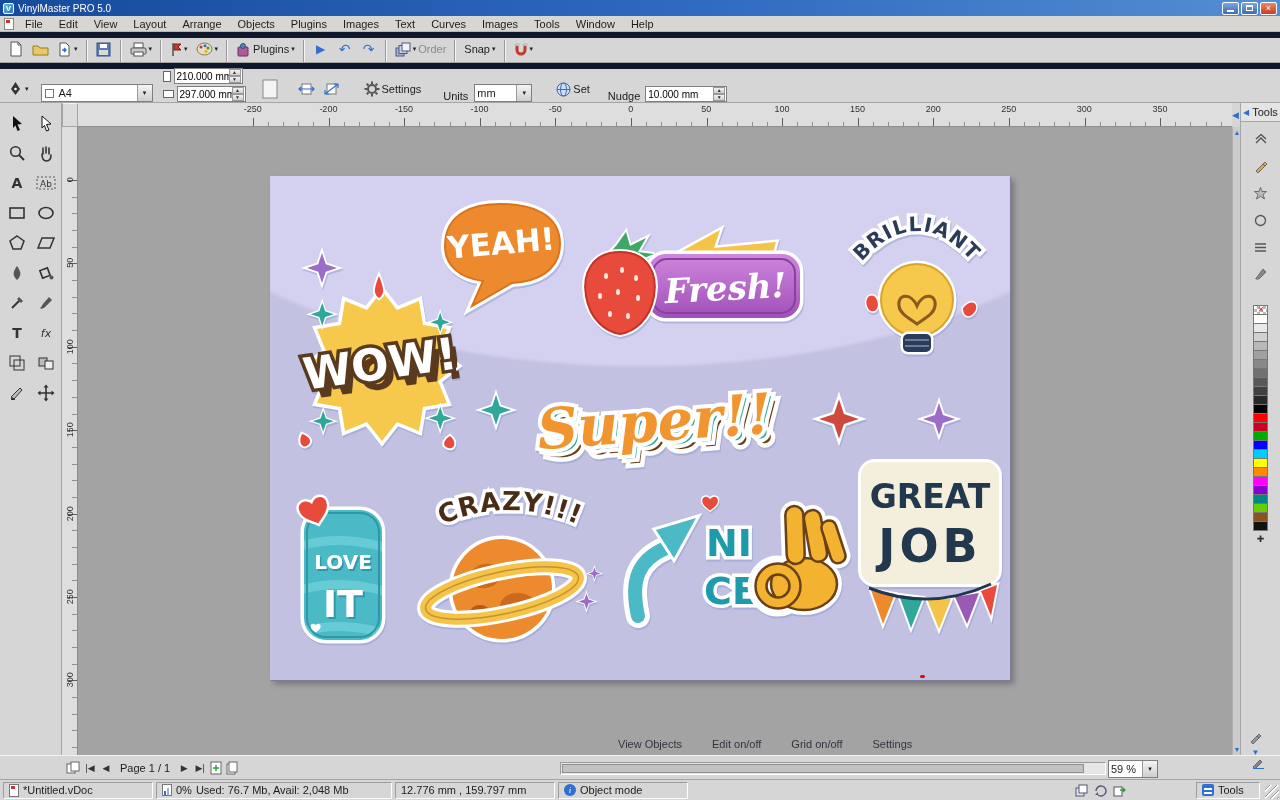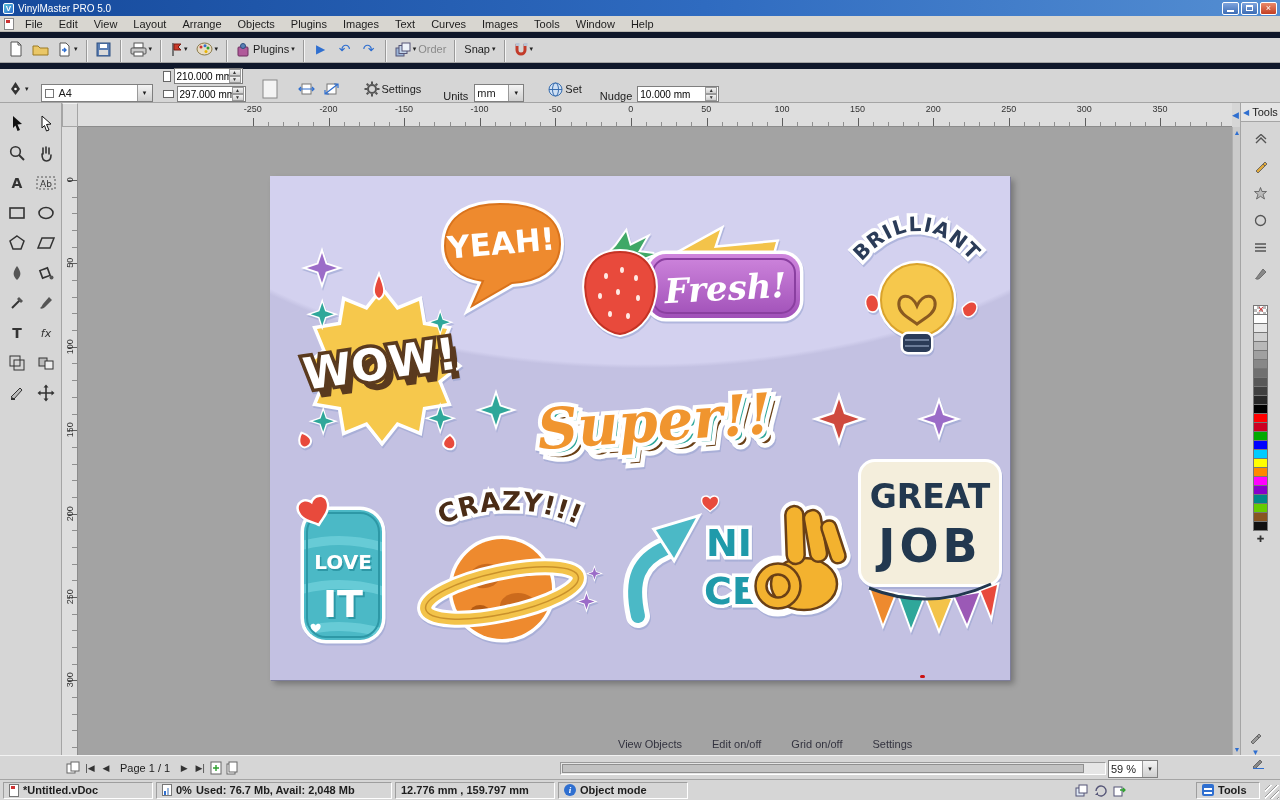--- a/index.html
+++ b/index.html
@@ -92,21 +92,21 @@
 #navrow{left:0;top:755px;width:1280px;height:24px;background:#d6d6d6;border-top:1px solid #f2f2f2;display:flex;align-items:center;}
 .nav-btn{min-width:16px;height:18px;display:flex;align-items:center;justify-content:center;color:#333;font-size:9px;padding:0 2px;}
 #page-indicator{padding:0 6px;font-size:11px;}
 #hscroll{position:absolute;left:560px;top:6px;width:546px;height:13px;background:#e6e6e6;border:1px solid #9a9a9a;border-bottom-color:#fff;border-right-color:#fff;}
 #hscroll .thumb{position:absolute;left:1px;top:1px;width:522px;height:9px;background:#c2c2c2;border:1px solid #8f8f8f;}
 #zoombox{position:absolute;left:1108px;top:4px;width:50px;}
 #nav-side-icons{position:absolute;left:1252px;top:1px;display:flex;flex-direction:column;align-items:center;gap:2px;color:#444;}
 
 
 #statusbar{left:0;top:779px;width:1280px;height:21px;background:#d6d6d6;border-top:1px solid #a5a5a5;display:flex;align-items:center;font-size:11px;}
-.scell{height:17px;display:flex;align-items:center;gap:4px;padding:0 5px;border:1px solid;border-color:#9e9e9e #ffffff #ffffff #9e9e9e;margin-left:3px;background:#d6d6d6;font-weight:bold;}
+.scell{height:17px;display:flex;align-items:center;gap:4px;padding:0 5px;border:1px solid;border-color:#9e9e9e #ffffff #ffffff #9e9e9e;margin-left:3px;background:#d6d6d6;}
 .info-dot{width:12px;height:12px;border-radius:50%;background:#2f6fd0;color:#fff;font-size:9px;line-height:12px;text-align:center;font-family:"Liberation Serif",serif;font-style:italic;}
 #grip{position:absolute;right:1px;bottom:1px;width:14px;height:14px;background:repeating-linear-gradient(135deg,transparent 0 3px,#9a9a9a 3px 4px,#fff 4px 5px);}
 .sb-tools-icon{width:12px;height:12px;background:#2f6fd0;border-radius:2px;position:relative;}
 .sb-tools-icon:after{content:"";position:absolute;inset:2px;background:repeating-linear-gradient(0deg,#fff 0 2px,transparent 2px 4px);}
 </style>
 </head>
 <body>
 
 <div id="win">
 
@@ -299,21 +299,21 @@
             <line x1="13" y1="8" x2="15.5" y2="8"></line>
             <line x1="2.7" y1="2.7" x2="4.5" y2="4.5"></line>
             <line x1="11.5" y1="11.5" x2="13.3" y2="13.3"></line>
             <line x1="2.7" y1="13.3" x2="4.5" y2="11.5"></line>
             <line x1="11.5" y1="4.5" x2="13.3" y2="2.7"></line>
           </g>
         </svg>
       <span class="tlabel">Settings</span>
     </div>
     <span class="tlabel" style="margin-left:18px;">Units</span>
-    <div class="combo" style="width:50px;margin-left:6px;margin-top:46px;">
+    <div class="combo" style="width:58px;margin-left:6px;margin-top:46px;">
       <span class="cval">mm</span>
       <span class="cdd">▾</span>
     </div>
     <div class="tb-btn" style="margin-left:20px;">
       <svg width="15" height="15">
           <circle cx="7.5" cy="7.5" r="6.5" fill="#cfe0f4" stroke="#3a6fb0"></circle>
           <ellipse cx="7.5" cy="7.5" rx="3" ry="6.5" fill="none" stroke="#3a6fb0"></ellipse>
           <line x1="1" y1="7.5" x2="14" y2="7.5" stroke="#3a6fb0"></line>
         </svg>
       <span class="tlabel">Set</span>

